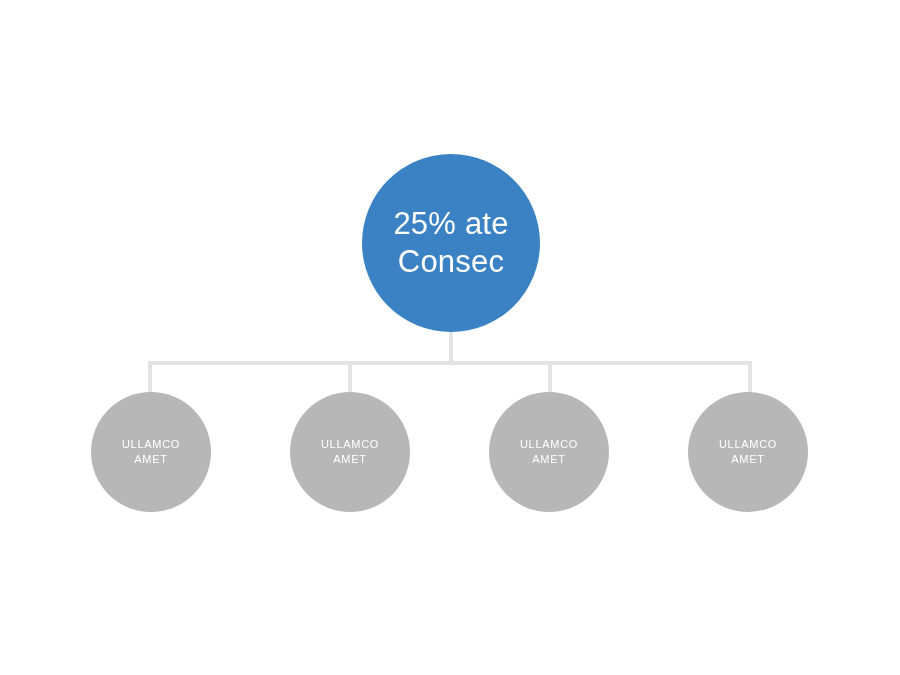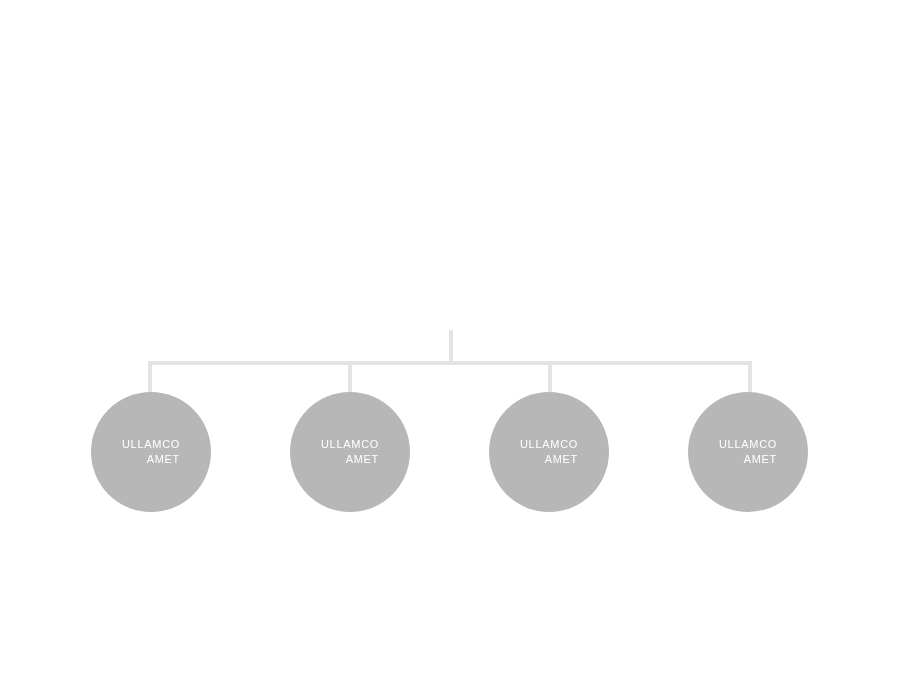--- a/index.html
+++ b/index.html
@@ -57,21 +57,20 @@
     top: 392px;
     background: #b7b7b7;
   }
   .node-child .node-label {
     color: #ffffff;
     font-size: 11px;
     line-height: 15px;
     font-weight: 400;
     letter-spacing: 0.7px;
     white-space: pre-line;
-    text-align: right;
   }
   .child-1 { left: 91px; }
   .child-2 { left: 290px; }
   .child-3 { left: 489px; }
   .child-4 { left: 688px; }
 </style>
 </head>
 <body>
 
 <div id="diagram-canvas">
@@ -80,20 +79,24 @@
     <g stroke="#e3e3e3" stroke-width="4" fill="none" stroke-linecap="butt">
       <line x1="451" y1="330" x2="451" y2="365"></line>
       <line x1="150" y1="363" x2="750" y2="363"></line>
       <line x1="150" y1="361" x2="150" y2="398"></line>
       <line x1="350" y1="361" x2="350" y2="398"></line>
       <line x1="550" y1="361" x2="550" y2="398"></line>
       <line x1="750" y1="361" x2="750" y2="398"></line>
     </g>
   </svg>
 
+  <div class="node node-root">
+    <span class="node-label">25% ate
+Consec</span>
+  </div>
 
   <div class="node node-child child-1">
     <span class="node-label">ULLAMCO
 AMET</span>
   </div>
 
   <div class="node node-child child-2">
     <span class="node-label">ULLAMCO
 AMET</span>
   </div>

